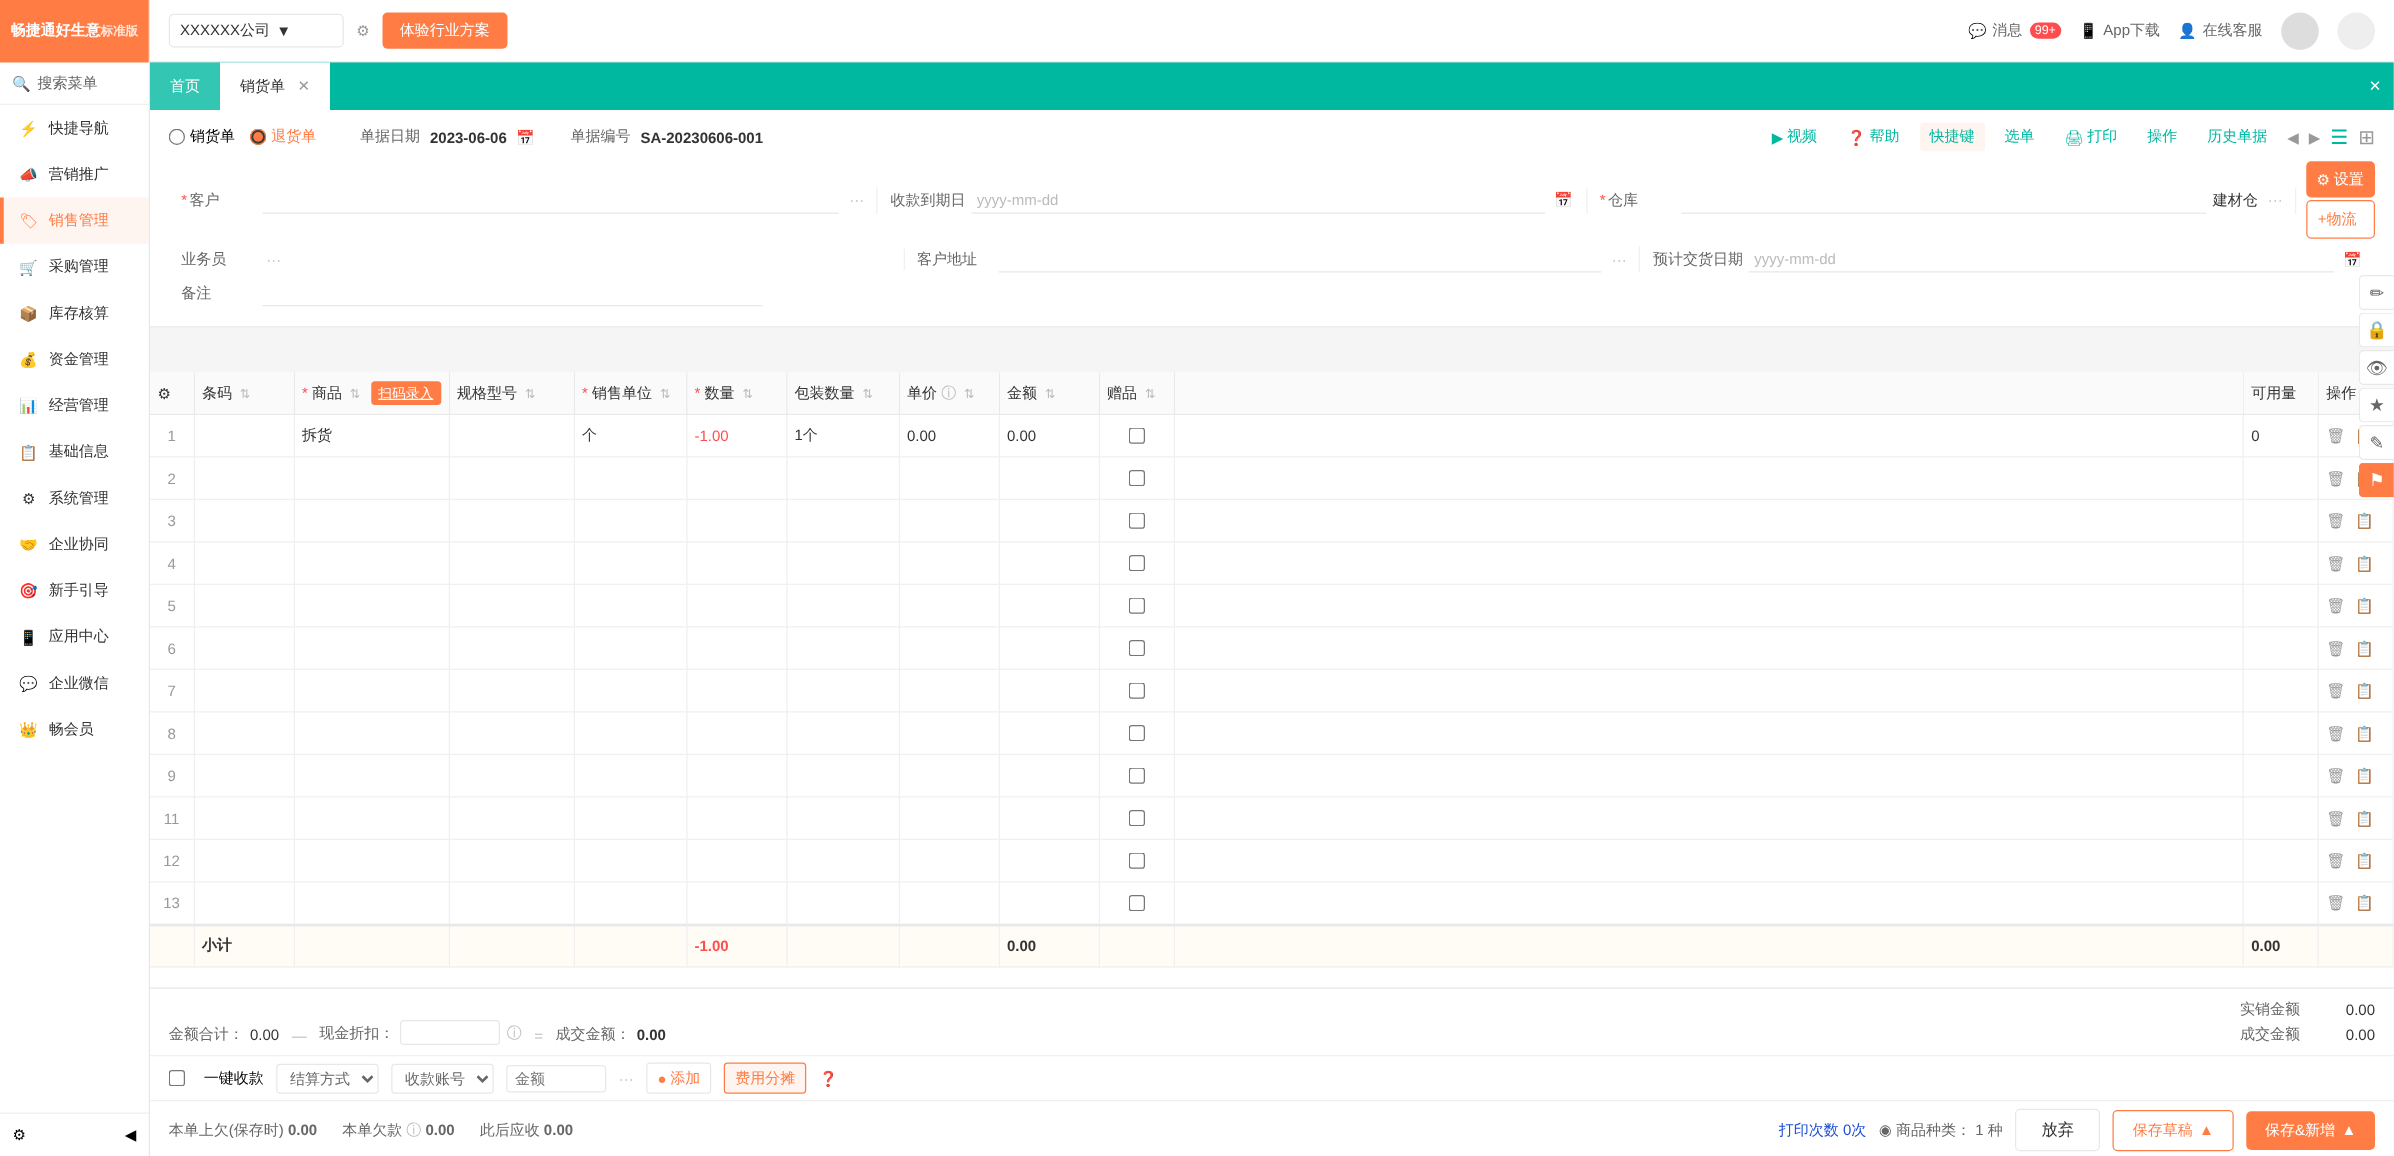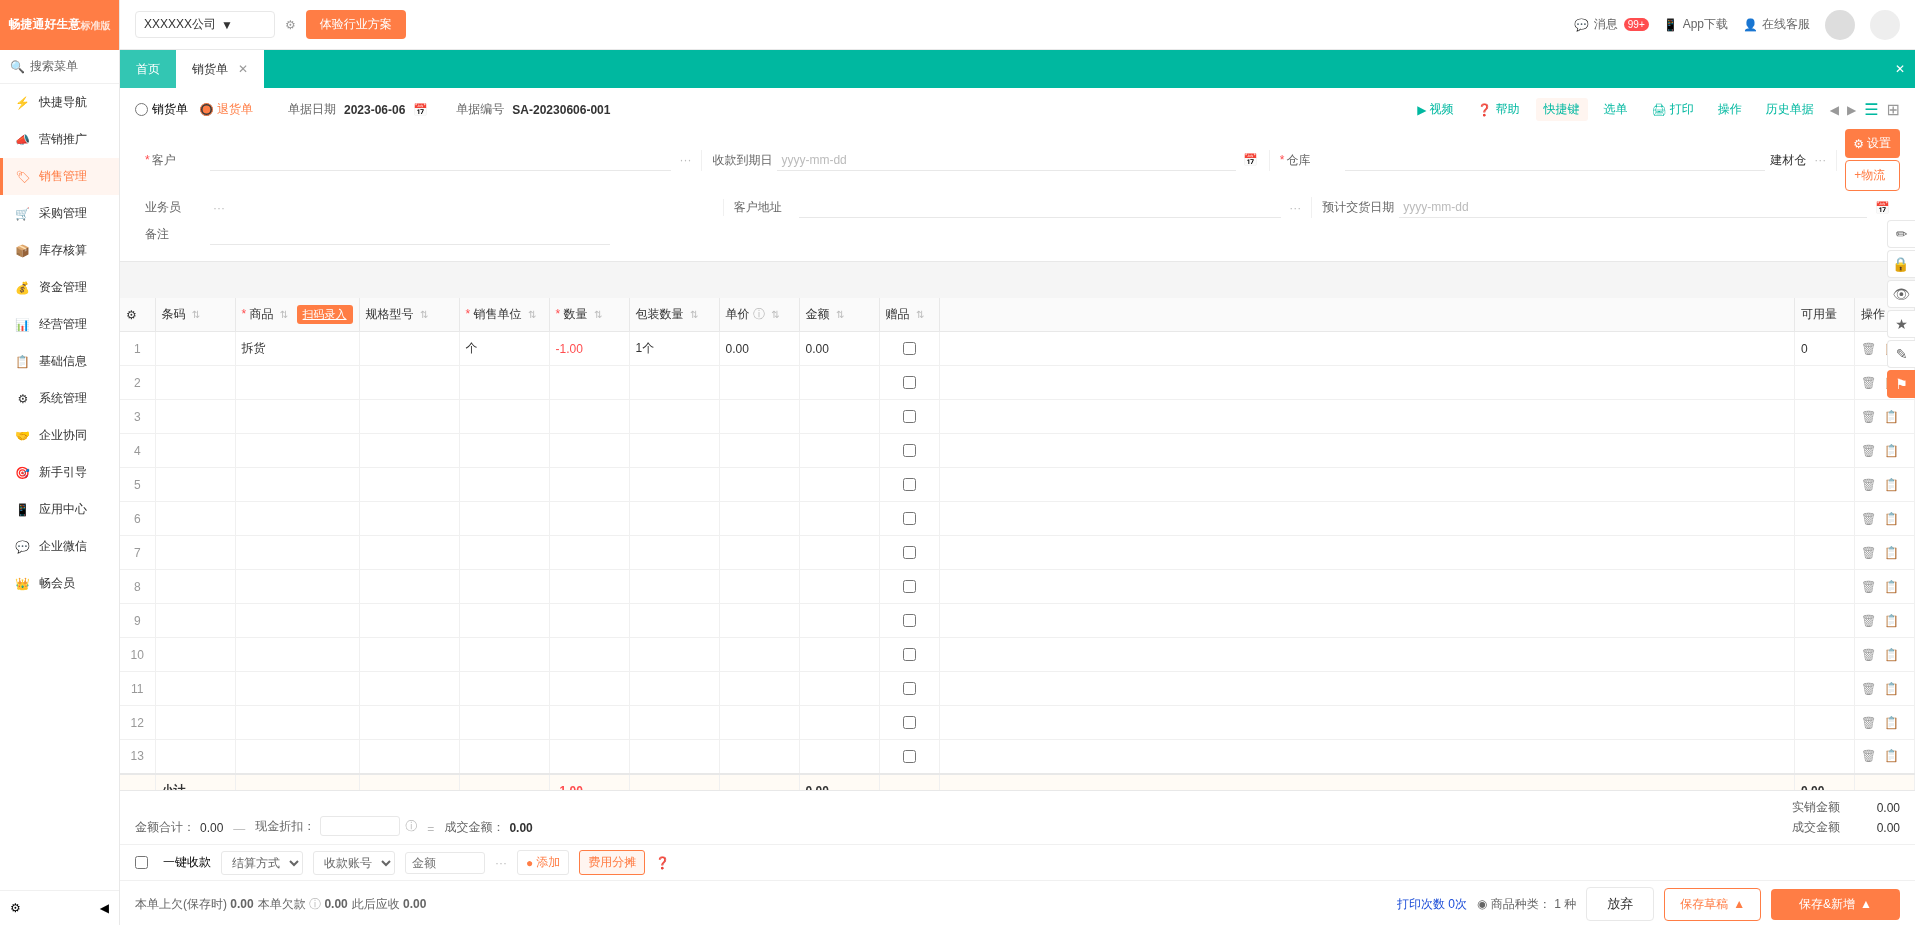--- a/index.html
+++ b/index.html
@@ -176,37 +176,37 @@
       display: flex; align-items: center; gap: 3px;
     }
     .expense-btn {
       background: #fff5f0; color: #ff7d45; border: 1px solid #ff7d45;
       border-radius: 3px; padding: 3px 8px; cursor: pointer;
     }
 
     .footer-bar {
       display: flex; align-items: center; gap: 10px; padding: 6px 15px;
     }
-    .footer-info { color: #666; display: flex; gap: 4px; }
+    .footer-info { color: #666; display: flex; gap: 20px; }
     .footer-right { margin-left: auto; display: flex; align-items: center; gap: 10px; }
     .real-amount-row { display: flex; justify-content: flex-end; gap: 10px; align-items: center; color: #666; font-size: 12px; }
     .amount-value { color: #333; min-width: 50px; text-align: right; }
 
     .btn-abandon {
       border: 1px solid #e8e8e8; background: #fff; color: #333;
       border-radius: 4px; padding: 7px 20px; cursor: pointer; font-size: 13px;
     }
     .btn-save-draft {
       border: 1px solid #ff7d45; background: #fff; color: #ff7d45;
       border-radius: 4px; padding: 7px 15px; cursor: pointer; font-size: 13px;
       display: flex; align-items: center; gap: 5px;
     }
     .btn-save-new {
       background: #ff7d45; color: #fff; border: none;
-      border-radius: 4px; padding: 7px 28px; cursor: pointer; font-size: 13px;
+      border-radius: 4px; padding: 7px 15px; cursor: pointer; font-size: 13px;
       display: flex; align-items: center; gap: 5px;
     }
 
     
     .right-panel {
       position: fixed; right: 0; top: 220px;
       display: flex; flex-direction: column; gap: 2px; z-index: 100;
     }
     .right-panel-item {
       background: #fff; border: 1px solid #e8e8e8; border-right: none;
@@ -665,42 +665,20 @@
             </td>
       <td></td>
       <td></td>
       <td style="white-space:nowrap;">
         <span style="cursor:pointer;color:#999;margin-right:5px;">🗑</span>
         <span style="cursor:pointer;color:#999;">📋</span>
       </td>
     </tr>
           <tr>
       <td class="row-num">9</td>
-      <td></td>
-      <td></td>
-      <td></td>
-      <td></td>
-      <td class=""></td>
-      <td></td>
-      <td></td>
-      <td></td>
-      <td>
-              <div class="checkbox-cell">
-                <input type="checkbox" style="">
-              </div>
-            </td>
-      <td></td>
-      <td></td>
-      <td style="white-space:nowrap;">
-        <span style="cursor:pointer;color:#999;margin-right:5px;">🗑</span>
-        <span style="cursor:pointer;color:#999;">📋</span>
-      </td>
-    </tr>
-          <tr>
-      <td class="row-num">10</td>
       <td></td>
       <td></td>
       <td></td>
       <td></td>
       <td class=""></td>
       <td></td>
       <td></td>
       <td></td>
       <td>
               <div class="checkbox-cell">

